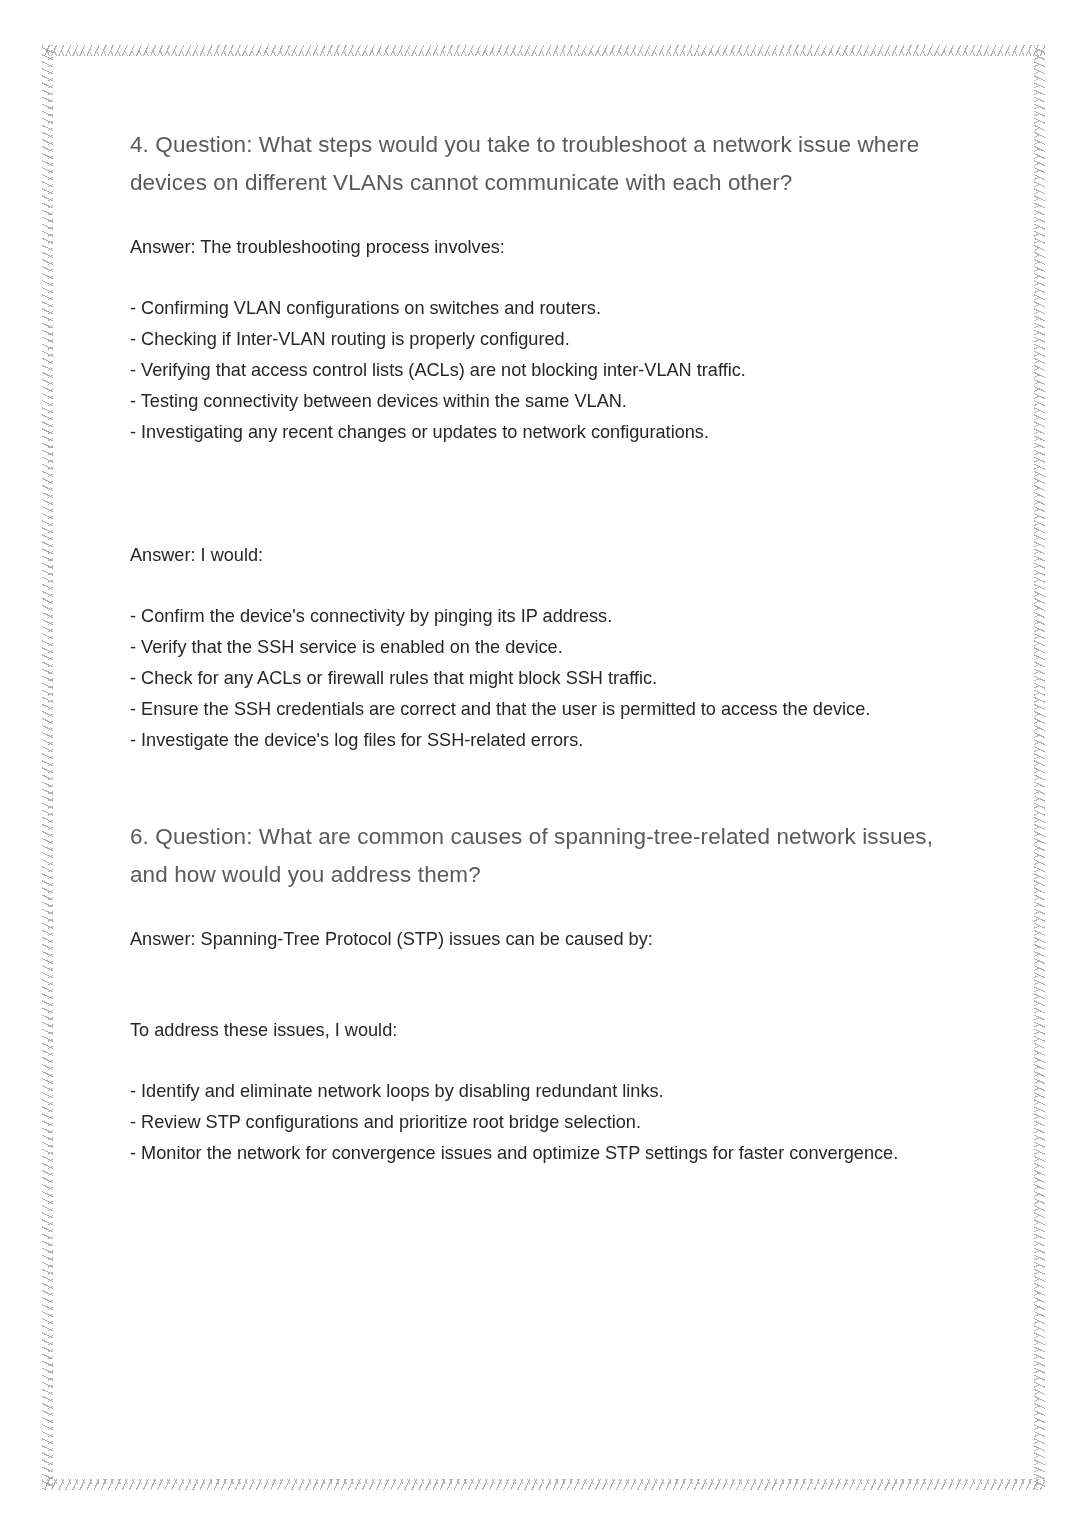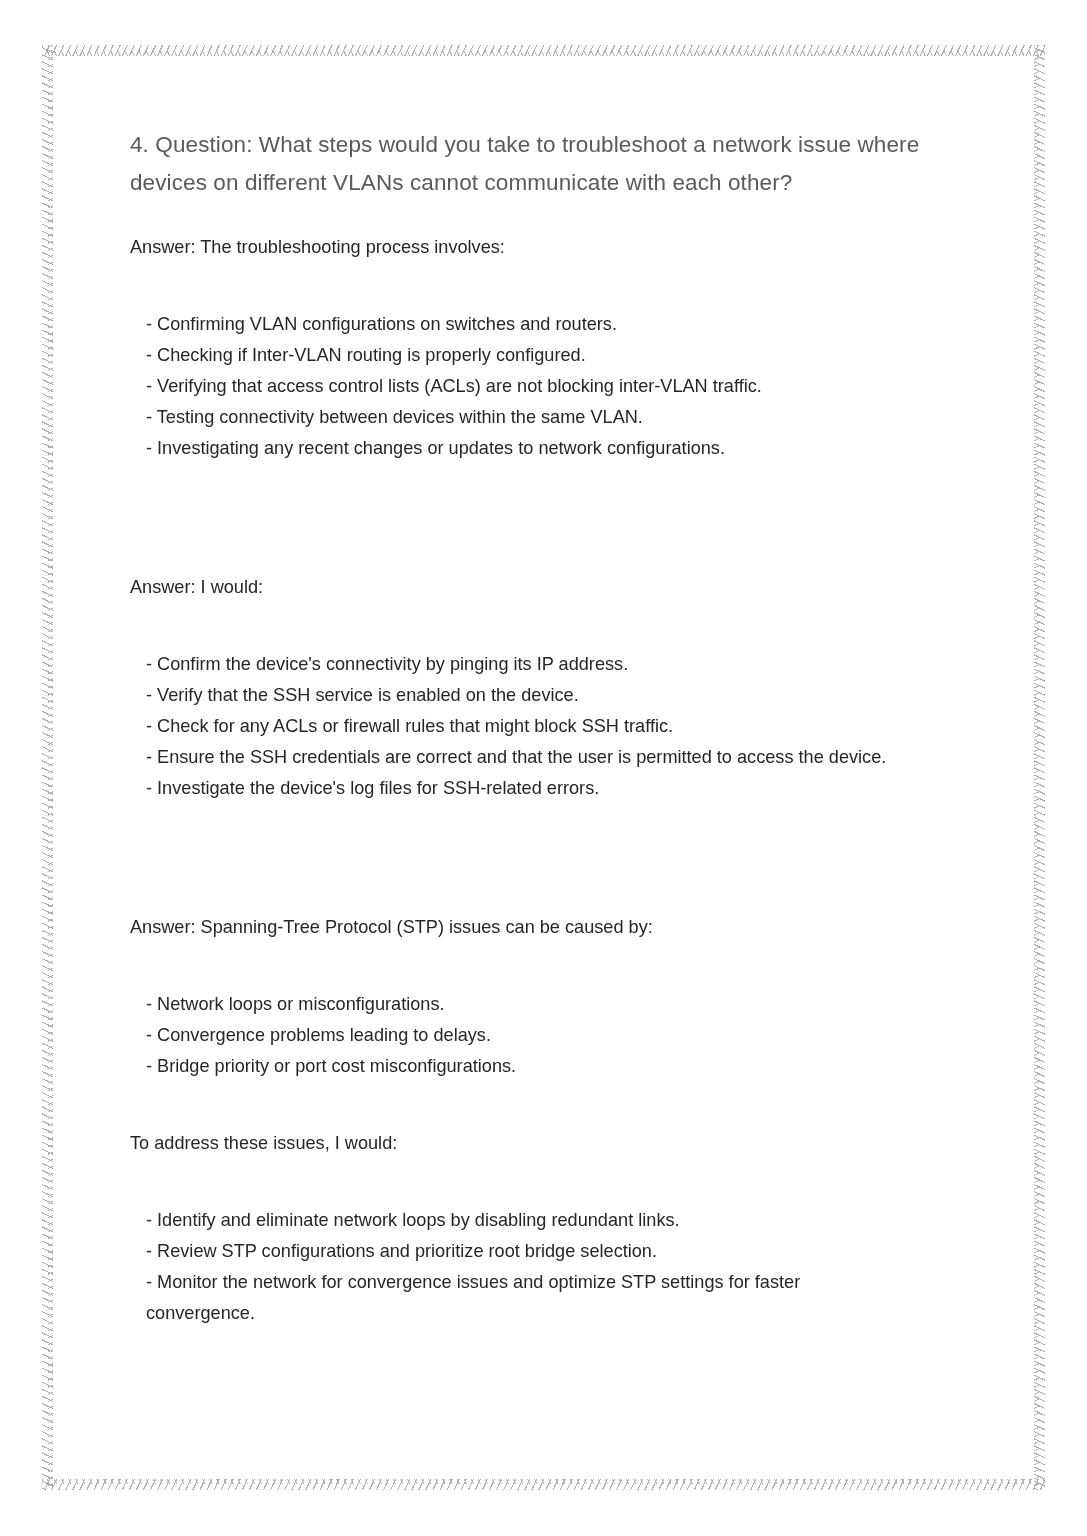--- a/index.html
+++ b/index.html
@@ -105,21 +105,21 @@
     font-size: 19px;
     line-height: 31px;
     font-weight: 400;
     margin: 0;
     transform: scaleX(0.955);
     transform-origin: left center;
   }
 
   .bullets {
     list-style: none;
-    margin: 16px;
+    margin: 0;
     padding: 0;
   }
   .bullets li {
     color: #262626;
     font-family: "Liberation Sans", sans-serif;
     font-size: 19px;
     line-height: 31px;
     font-weight: 400;
     margin: 0;
     transform: scaleX(0.955);
@@ -170,28 +170,24 @@
         <li>- Verify that the SSH service is enabled on the device.</li>
         <li>- Check for any ACLs or firewall rules that might block SSH traffic.</li>
         <li>- Ensure the SSH credentials are correct and that the user is permitted to access the device.</li>
         <li>- Investigate the device's log files for SSH-related errors.</li>
       </ul>
     </div>
 
     <div class="gap-section"></div>
 
     <div>
+      <p class="q-heading">6. Question: What are common causes of spanning-tree-related network issues, and how would you address them?</p>
       <div class="gap-answer"></div>
       <p class="para">Answer: Spanning-Tree Protocol (STP) issues can be caused by:</p>
       <div class="gap-bullets"></div>
-      <ul class="bullets">
-        <li>- Network loops or misconfigurations.</li>
-        <li>- Convergence problems leading to delays.</li>
-        <li>- Bridge priority or port cost misconfigurations.</li>
-      </ul>
       <div class="gap-para"></div>
       <p class="para">To address these issues, I would:</p>
       <div class="gap-bullets"></div>
       <ul class="bullets">
         <li>- Identify and eliminate network loops by disabling redundant links.</li>
         <li>- Review STP configurations and prioritize root bridge selection.</li>
         <li>- Monitor the network for convergence issues and optimize STP settings for faster convergence.</li>
       </ul>
     </div>
 

